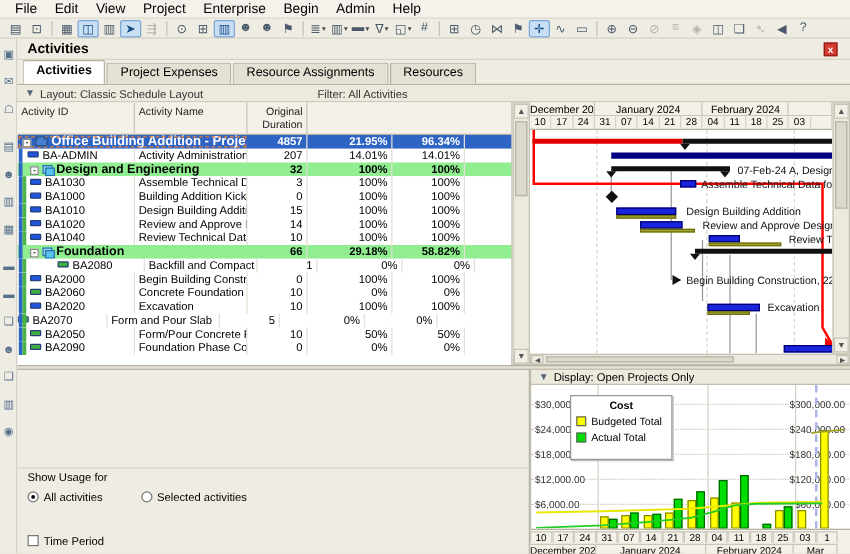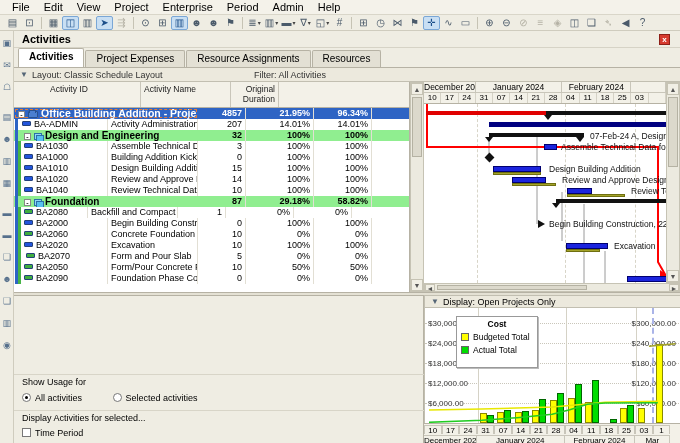--- a/index.html
+++ b/index.html
@@ -82,21 +82,21 @@
 </head>
 <body>
 
 <div class="win">
   <div class="abs menubar" id="menubar">
       <div class="menu-item">File</div>
       <div class="menu-item">Edit</div>
       <div class="menu-item">View</div>
       <div class="menu-item">Project</div>
       <div class="menu-item">Enterprise</div>
-      <div class="menu-item">Period</div>
+      <div class="menu-item">Begin</div>
       <div class="menu-item">Admin</div>
       <div class="menu-item">Help</div>
     </div>
   <div class="abs toolbar" id="toolbar">
       <div class="tbtn">▤</div>
       <div class="tbtn">⊡</div>
       <div class="tsep"></div>
       <div class="tbtn">▦</div>
       <div class="tbtn active">◫</div>
       <div class="tbtn">▥</div>
@@ -166,21 +166,21 @@
     </div>
 
   <div class="abs laybar">
     <span class="chev">▼</span>
     <span>Layout: Classic Schedule Layout</span>
     <span class="flt">Filter: All Activities</span>
   </div>
 
   <div class="abs grid" id="grid">
       <div class="ghead" style="width: 396px;">
-        <div class="ghc" style="width: 94px; margin-left: 33px;">Activity ID</div>
+        <div class="ghc" style="width: 94px;">Activity ID</div>
         <div class="ghc" style="width: 90px;">Activity Name</div>
         <div class="ghc num" style="width: 48px;">Original Duration</div>
       </div>
       <div class="trow" style="top: 26px; background: rgb(46, 100, 196); color: rgb(255, 255, 255); font-weight: bold;">
         <div class="tcell" style="width: 184px; border-right: none; padding-left: 4px; outline: rgb(224, 123, 57) dashed 1px; outline-offset: -2px;"><span class="ebox">-</span><span class="folder"></span><span style="font-size: 10.5px;">Office Building Addition - Proje</span></div>
         <div class="tcell num" style="width: 48px;">4857</div>
         <div class="tcell num" style="width: 68px;">21.95%</div>
         <div class="tcell num" style="width: 58px;">96.34%</div>
       </div>
       <div class="trow" style="top: 37px;">
@@ -239,28 +239,28 @@
         <div class="rstrip" style="left: 4px; background: rgb(70, 180, 70);"></div>
         <div class="tcell" style="width: 94px; padding-left: 10px;"><span class="aicon" style="background: rgb(34, 85, 221);"></span><span>BA1040</span></div>
         <div class="tcell" style="width: 90px;">Review Technical Data on H</div>
         <div class="tcell num" style="width: 48px;">10</div>
         <div class="tcell num" style="width: 68px;">100%</div>
         <div class="tcell num" style="width: 58px;">100%</div>
       </div>
       <div class="trow" style="top: 114px; background: rgb(144, 238, 144); font-weight: bold;">
         <div class="rstrip" style="left: 1px; background: rgb(46, 100, 196);"></div>
         <div class="tcell" style="width: 184px; border-right: none; padding-left: 10px;"><span class="ebox">-</span><span class="gicon"></span><span style="font-size: 10px;">Foundation</span></div>
-        <div class="tcell num" style="width: 48px;">87</div>
+        <div class="tcell num" style="width: 48px;">66</div>
         <div class="tcell num" style="width: 68px;">29.18%</div>
         <div class="tcell num" style="width: 58px;">58.82%</div>
       </div>
       <div class="trow" style="top: 125px;">
         <div class="rstrip" style="left: 1px; background: rgb(46, 100, 196);"></div>
         <div class="rstrip" style="left: 4px; background: rgb(70, 180, 70);"></div>
-        <div class="tcell" style="width: 74px; padding-left: 10px;"><span class="aicon" style="background: rgb(63, 174, 63);"></span><span>BA2080</span></div>
+        <div class="tcell" style="width: 102px; padding-left: 10px; text-align: center;"><span class="aicon" style="background: rgb(63, 174, 63);"></span><span>BA2080</span></div>
         <div class="tcell" style="width: 90px;">Backfill and Compact Walls</div>
         <div class="tcell num" style="width: 48px;">1</div>
         <div class="tcell num" style="width: 68px;">0%</div>
         <div class="tcell num" style="width: 58px;">0%</div>
       </div>
       <div class="trow" style="top: 136px;">
         <div class="rstrip" style="left: 1px; background: rgb(46, 100, 196);"></div>
         <div class="rstrip" style="left: 4px; background: rgb(70, 180, 70);"></div>
         <div class="tcell" style="width: 94px; padding-left: 10px;"><span class="aicon" style="background: rgb(34, 85, 221);"></span><span>BA2000</span></div>
         <div class="tcell" style="width: 90px;">Begin Building Construction</div>
@@ -282,21 +282,21 @@
         <div class="rstrip" style="left: 4px; background: rgb(70, 180, 70);"></div>
         <div class="tcell" style="width: 94px; padding-left: 10px;"><span class="aicon" style="background: rgb(34, 85, 221);"></span><span>BA2020</span></div>
         <div class="tcell" style="width: 90px;">Excavation</div>
         <div class="tcell num" style="width: 48px;">10</div>
         <div class="tcell num" style="width: 68px;">100%</div>
         <div class="tcell num" style="width: 58px;">100%</div>
       </div>
       <div class="trow" style="top: 169px;">
         <div class="rstrip" style="left: 1px; background: rgb(46, 100, 196);"></div>
         <div class="rstrip" style="left: 4px; background: rgb(70, 180, 70);"></div>
-        <div class="tcell" style="width: 94px; padding-left: 12px;"><span class="aicon" style="background: rgb(63, 174, 63);"></span><span>BA2070</span></div>
+        <div class="tcell" style="width: 72px; padding-left: 0;"><span class="aicon" style="background: rgb(63, 174, 63);"></span><span>BA2070</span></div>
         <div class="tcell" style="width: 90px;">Form and Pour Slab</div>
         <div class="tcell num" style="width: 48px;">5</div>
         <div class="tcell num" style="width: 68px;">0%</div>
         <div class="tcell num" style="width: 58px;">0%</div>
       </div>
       <div class="trow" style="top: 180px;">
         <div class="rstrip" style="left: 1px; background: rgb(46, 100, 196);"></div>
         <div class="rstrip" style="left: 4px; background: rgb(70, 180, 70);"></div>
         <div class="tcell" style="width: 94px; padding-left: 10px;"><span class="aicon" style="background: rgb(63, 174, 63);"></span><span>BA2050</span></div>
         <div class="tcell" style="width: 90px;">Form/Pour Concrete Footing</div>
@@ -401,23 +401,20 @@
 
   <div class="abs hsplit"></div>
 
   <div class="abs bpanel">
     <div class="brow" style="top:78px;">
       <span>Show Usage for</span>
     </div>
     <div class="brow" style="top:95px;border-top:none;">
       <span><span class="radio sel"></span><span>All activities</span></span>
       <span style="margin-left:28px;"><span class="radio"></span><span>Selected activities</span></span>
-    </div>
-    <div class="brow" style="top:114px;">
-      <span>Display Activities for selected...</span>
     </div>
     <div class="brow" style="top:130px;border-top:none;">
       <span><span class="chk"></span><span>Time Period</span></span>
     </div>
   </div>
 
   <div class="abs pheader">
     <span class="chev" style="color:#567;margin:0 4px 0 6px;font-size:8px;">▼</span>
     <span>Display: Open Projects Only</span>
   </div>

